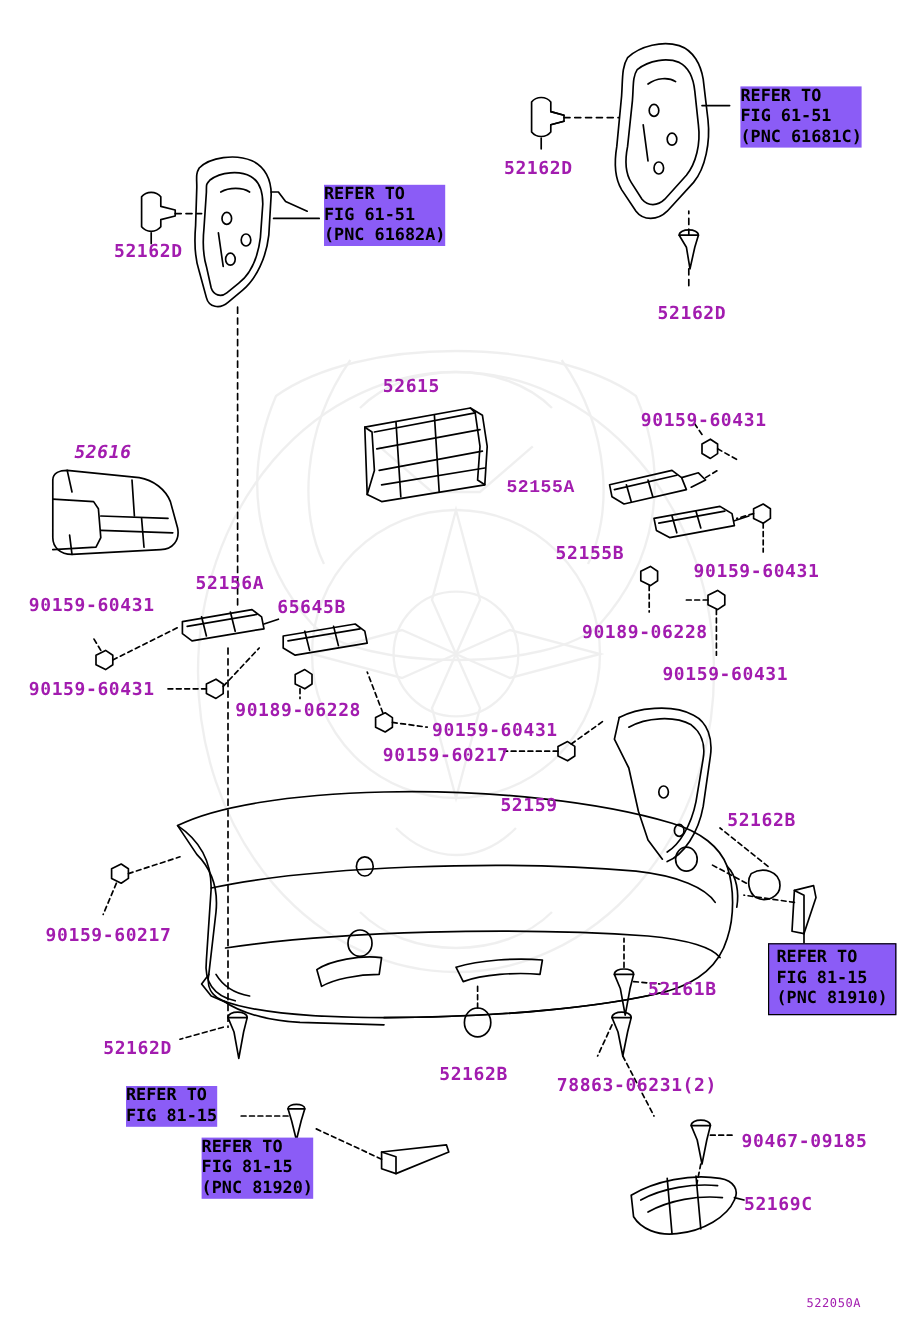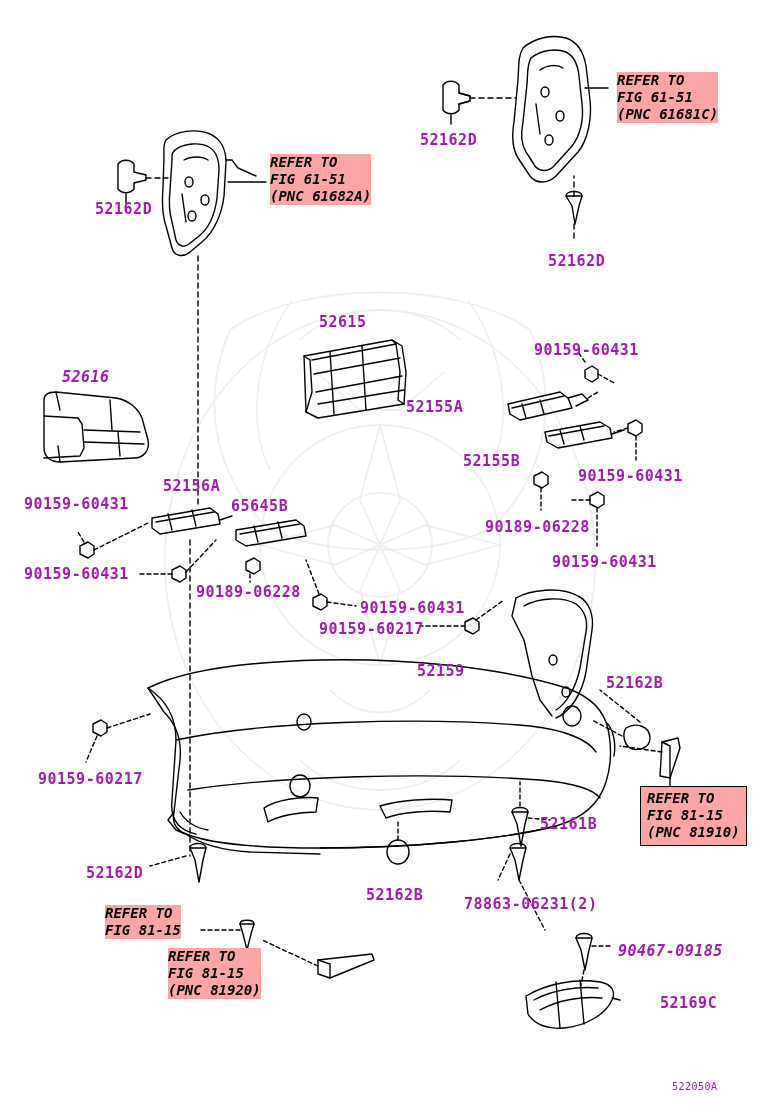--- a/index.html
+++ b/index.html
@@ -38,28 +38,27 @@
     line-height: 18px;
   }
   .lbl.small {
     font-size: 10px;
     line-height: 17px;
   }
   .refbox {
     position: absolute;
     border: 1.6px solid #000;
     padding: 3px 6px 4px 6px;
-    background: #fca5a5;
+    background: #8b5cf6;
     font-family: "DejaVu Sans Mono", "Liberation Mono", monospace;
     font-size: 14px;
     font-weight: bold;
     line-height: 17px;
     white-space: pre;
     color: #000;
-    font-style: italic;
   }
 </style>
 </head>
 <body>
 
 <div id="page">
 
   <svg id="watermark" viewBox="0 0 760 1112" xmlns="http://www.w3.org/2000/svg">
     <g stroke="#000" fill="none" stroke-width="2">
       <ellipse cx="380" cy="560" rx="215" ry="250"></ellipse>
@@ -266,41 +265,41 @@
 
     </g>
   </svg>
 
   <div class="lbl" style="left:95px; top:200px;">52162D</div>
   <div class="lbl" style="left:420px; top:131px;">52162D</div>
   <div class="lbl" style="left:548px; top:252px;">52162D</div>
   <div class="lbl" style="left:319px; top:313px;">52615</div>
   <div class="lbl" style="left:62px; top:368px;font-style:italic;">52616</div>
   <div class="lbl" style="left:534px; top:341px;">90159-60431</div>
-  <div class="lbl" style="left:406px; top:398px;">52155A</div>
+  <div class="lbl" style="left:422px; top:398px;font-family:Liberation Mono, monospace;">52155A</div>
   <div class="lbl" style="left:463px; top:452px;">52155B</div>
   <div class="lbl" style="left:578px; top:467px;">90159-60431</div>
   <div class="lbl" style="left:485px; top:518px;">90189-06228</div>
   <div class="lbl" style="left:552px; top:553px;">90159-60431</div>
   <div class="lbl" style="left:163px; top:477px;">52156A</div>
   <div class="lbl" style="left:231px; top:497px;">65645B</div>
   <div class="lbl" style="left:24px; top:495px;">90159-60431</div>
   <div class="lbl" style="left:24px; top:565px;">90159-60431</div>
   <div class="lbl" style="left:196px; top:583px;">90189-06228</div>
   <div class="lbl" style="left:360px; top:599px;">90159-60431</div>
   <div class="lbl" style="left:319px; top:620px;">90159-60217</div>
   <div class="lbl" style="left:381px; top:662px;margin-left:36px;">52159</div>
   <div class="lbl" style="left:606px; top:674px;">52162B</div>
   <div class="lbl" style="left:38px; top:770px;">90159-60217</div>
   <div class="lbl" style="left:540px; top:815px;">52161B</div>
   <div class="lbl" style="left:86px; top:864px;">52162D</div>
   <div class="lbl" style="left:366px; top:886px;">52162B</div>
   <div class="lbl" style="left:464px; top:895px;">78863-06231(2)</div>
-  <div class="lbl" style="left:618px; top:942px;font-style:italic;">90467-09185</div>
-  <div class="lbl" style="left:660px; top:994px;">52169C</div>
+  <div class="lbl" style="left:618px; top:942px;">90467-09185</div>
+  <div class="lbl" style="left:620px; top:994px;">52169C</div>
 
   <div class="refbox" style="left:270px; top:154px; border:none; padding:0;">REFER TO
 FIG 61-51
 (PNC 61682A)</div>
   <div class="refbox" style="left:617px; top:72px; border:none; padding:0;">REFER TO
 FIG 61-51
 (PNC 61681C)</div>
   <div class="refbox" style="left:640px; top:786px;">REFER TO
 FIG 81-15
 (PNC 81910)</div>

